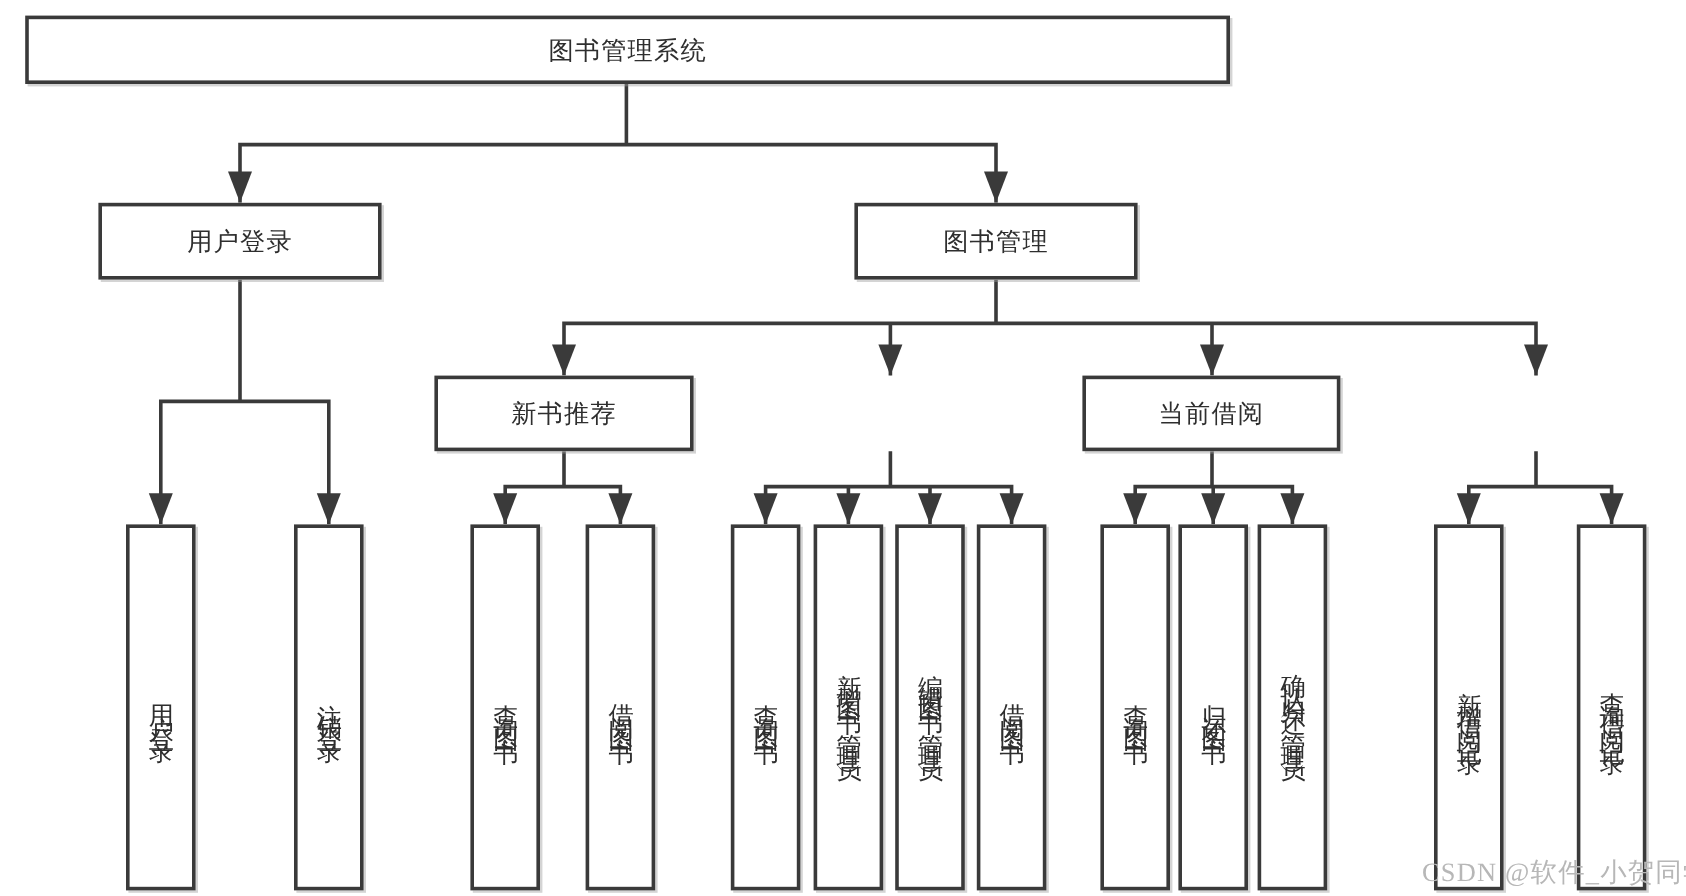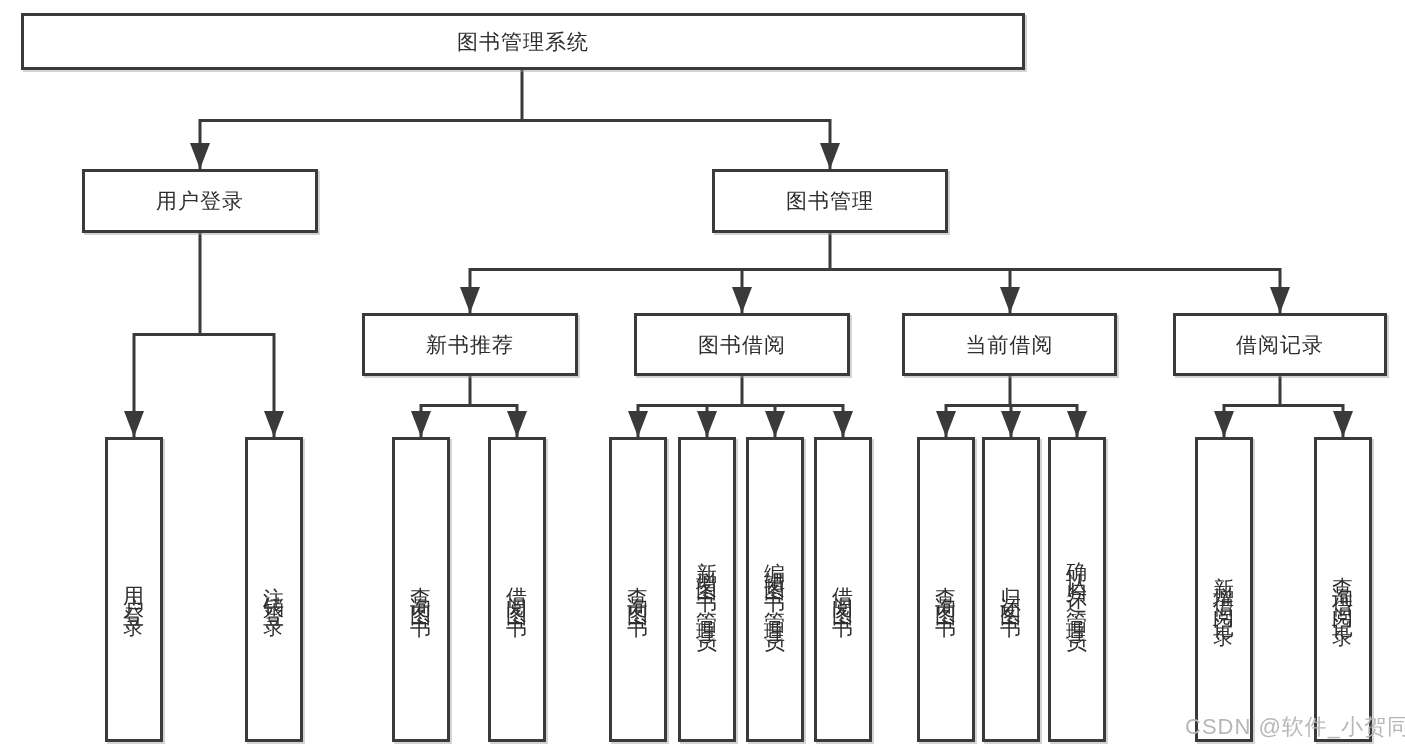--- a/index.html
+++ b/index.html
@@ -1,20 +1,20 @@
 <!DOCTYPE html>
 <html><head>
 <meta charset="utf-8">
 <style>
   html,body{margin:0;padding:0;background:#ffffff;}
   #stage{
     position:relative;
     width:1405px;height:747px;
     background:#ffffff;
-    font-family:Liberation Sans, sans-serif;
+    font-family:Liberation Serif, serif;
     overflow:hidden;
   }
   .box{
     position:absolute;
     box-sizing:border-box;
     border:3px solid #3a3a3a;
     background:#ffffff;
     display:flex;align-items:center;justify-content:center;
     color:#2e2e2e;
     box-shadow:2px 2px 0 rgba(160,160,160,.45);
@@ -98,28 +98,22 @@
   <div class="box" style="left:82px;top:169px;width:236px;height:64px">
     <span class="hlabel">用户登录</span>
   </div>
   <div class="box" style="left:362px;top:313px;width:216px;height:63px">
     <span class="hlabel">新书推荐</span>
   </div>
 
   <div class="box" style="left:712px;top:169px;width:236px;height:64px">
     <span class="hlabel">图书管理</span>
   </div>
-  <div class="box" style="left:634px;top:313px;width:216px;height:63px">
-    <span class="hlabel">图书借阅</span>
-  </div>
   <div class="box" style="left:902px;top:313px;width:215px;height:63px">
     <span class="hlabel">当前借阅</span>
-  </div>
-  <div class="box" style="left:1173px;top:313px;width:214px;height:63px">
-    <span class="hlabel">借阅记录</span>
   </div>
 
   <div class="box vnode" style="left:105px">
     <span class="vlabel">用户登录</span>
   </div>
   <div class="box vnode" style="left:245px">
     <span class="vlabel">注销登录</span>
   </div>
 
   <div class="box vnode" style="left:392px">

